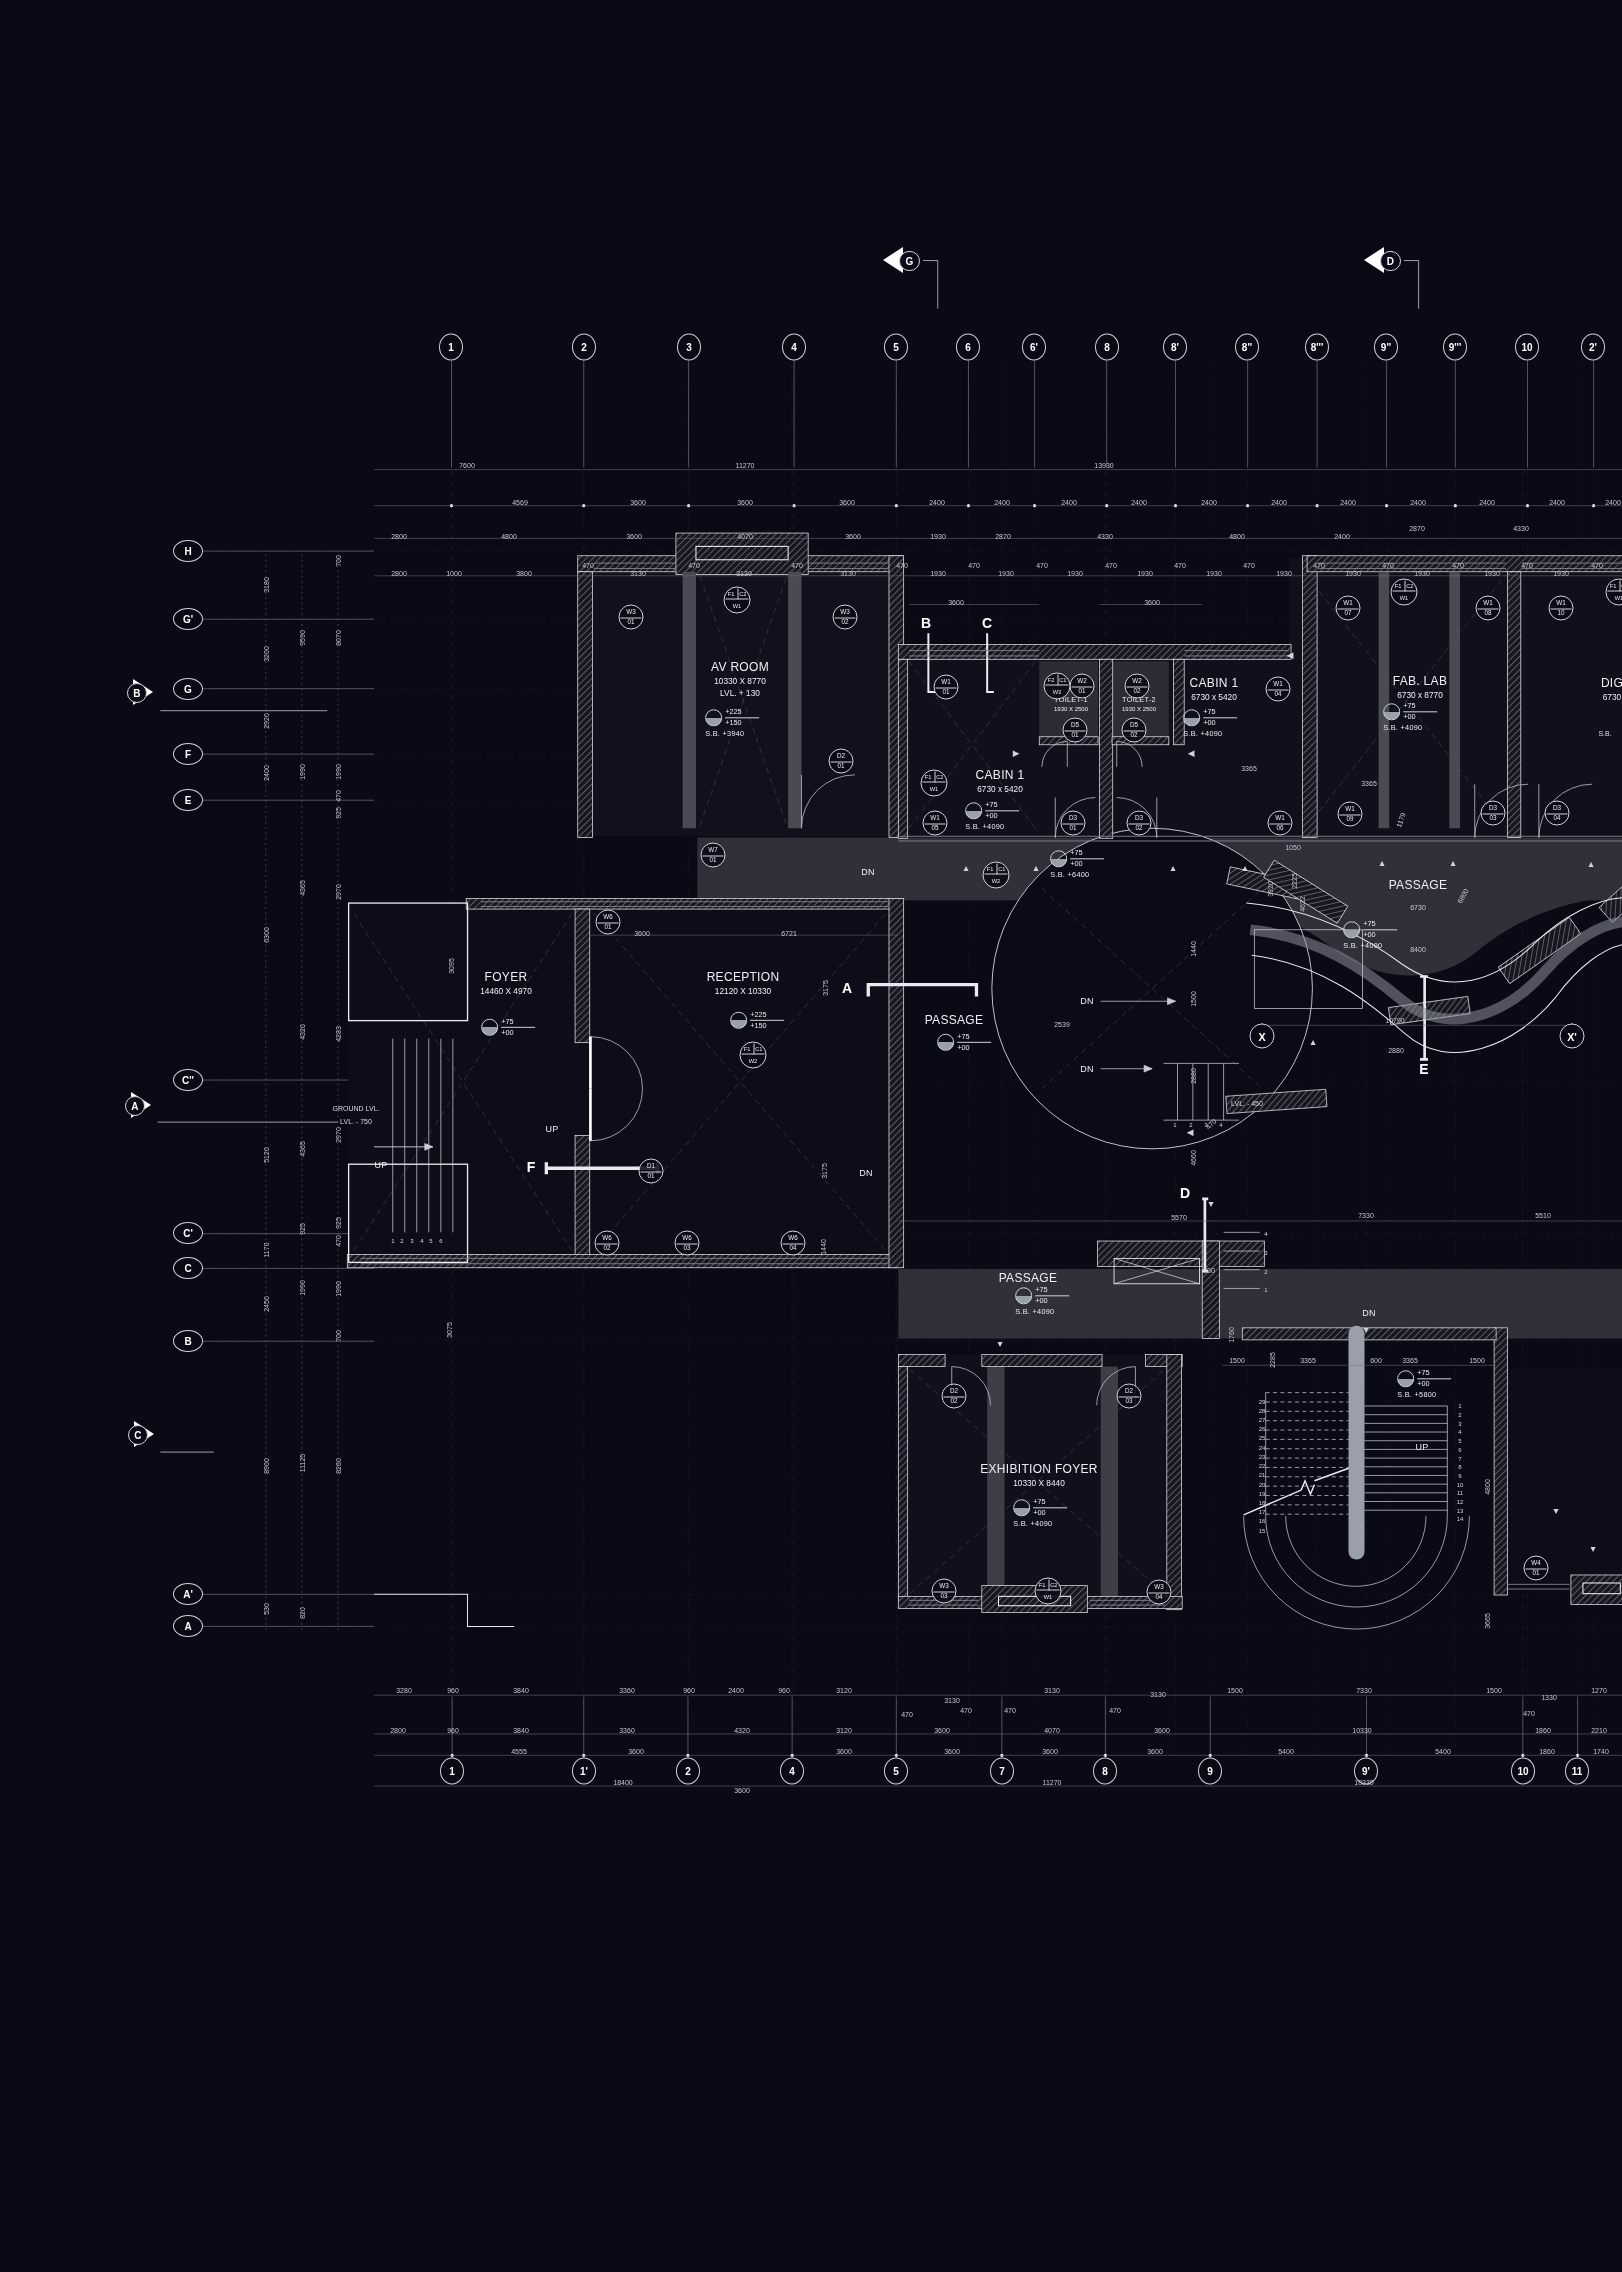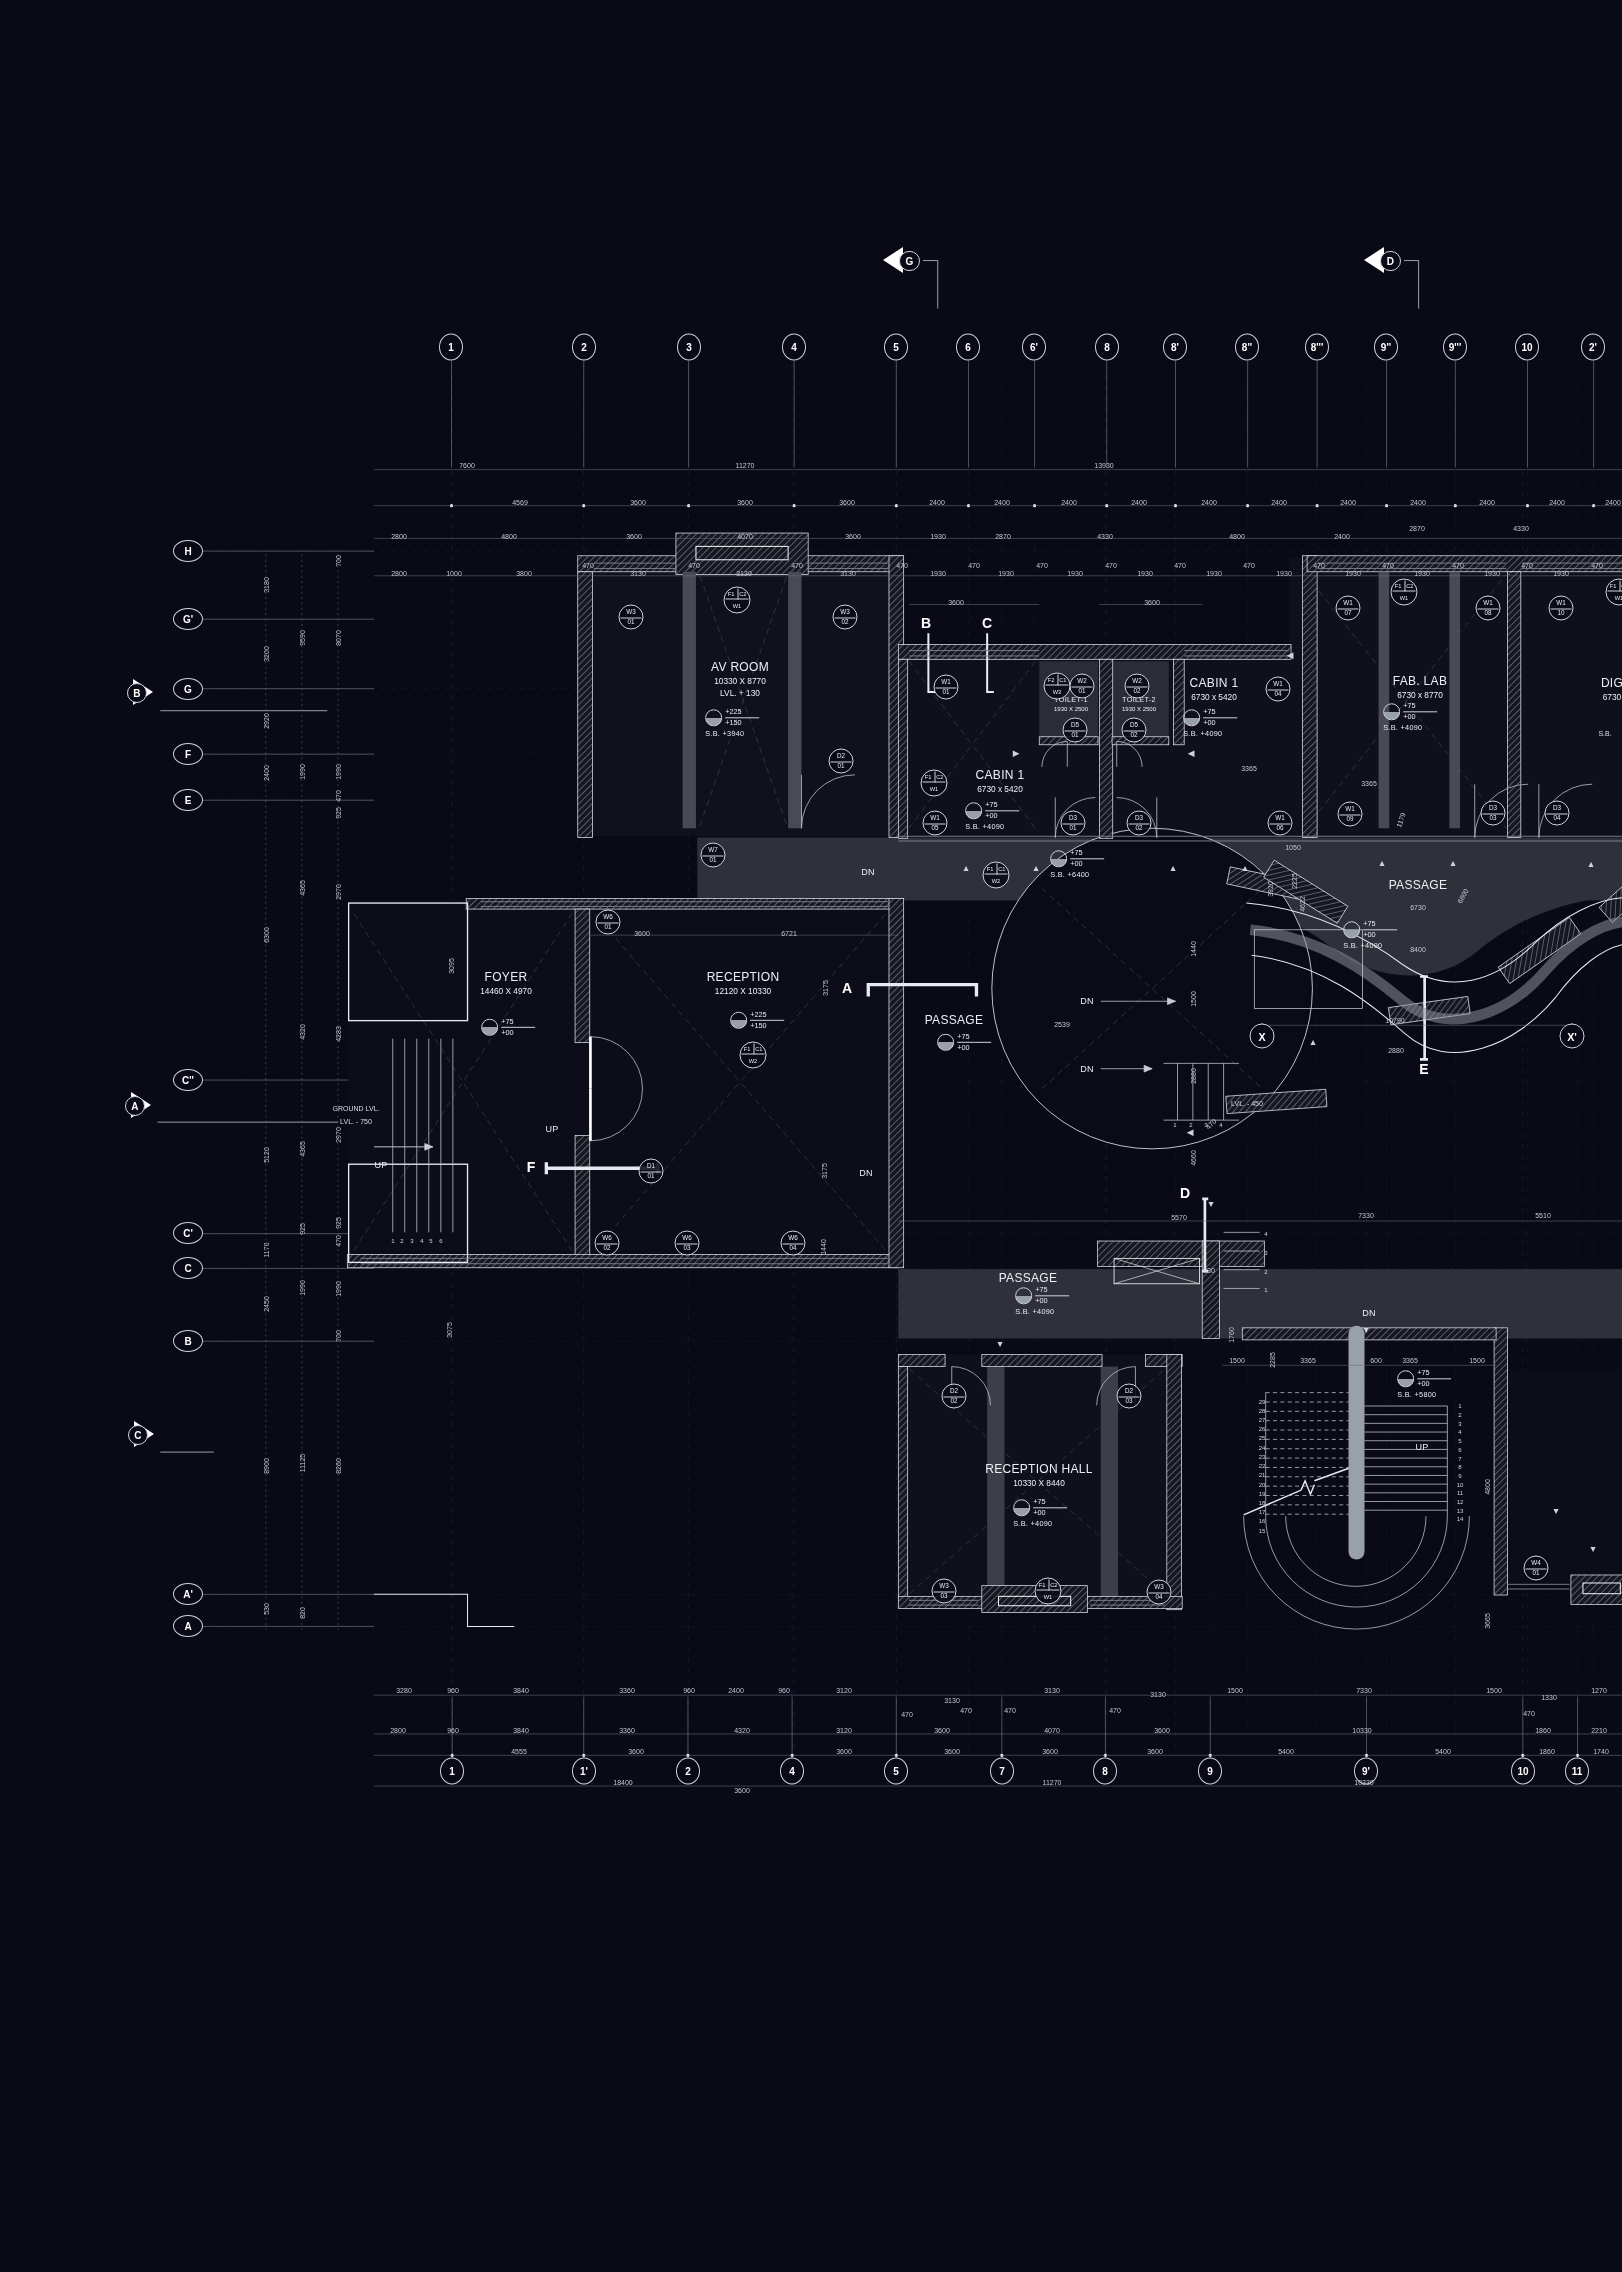--- a/index.html
+++ b/index.html
@@ -645,21 +645,21 @@
       </div>
       <div class="room-block" style="left: 506px; top: 983px;">
         <div class="rn">FOYER</div>
         <div class="rs">14460 X 4970</div>
       </div>
       <div class="room-block" style="left: 743px; top: 983px;">
         <div class="rn">RECEPTION</div>
         <div class="rs">12120 X 10330</div>
       </div>
       <div class="room-block" style="left: 1039px; top: 1475px;">
-        <div class="rn">RECEPTION HALL</div>
+        <div class="rn">EXHIBITION FOYER</div>
         <div class="rs">10330 X 8440</div>
       </div>
       <div class="room-block" style="left: 954px; top: 1020px;">
         <div class="rn">PASSAGE</div>
       </div>
       <div class="room-block" style="left: 1418px; top: 885px;">
         <div class="rn">PASSAGE</div>
       </div>
       <div class="room-block" style="left: 1028px; top: 1278px;">
         <div class="rn">PASSAGE</div>

